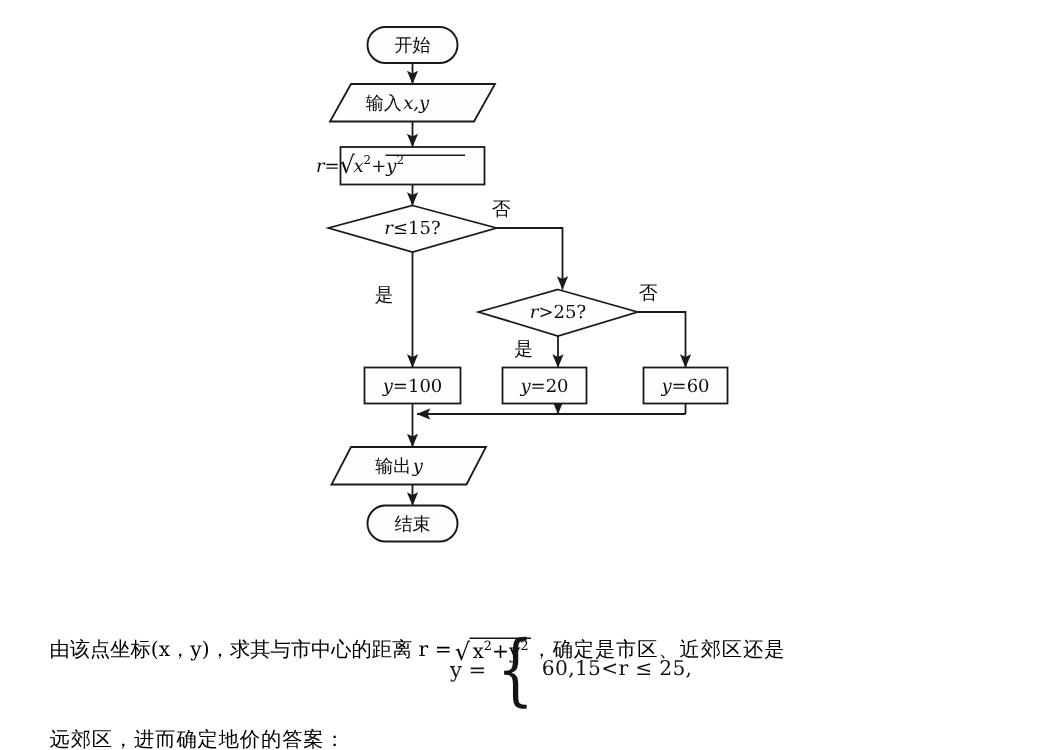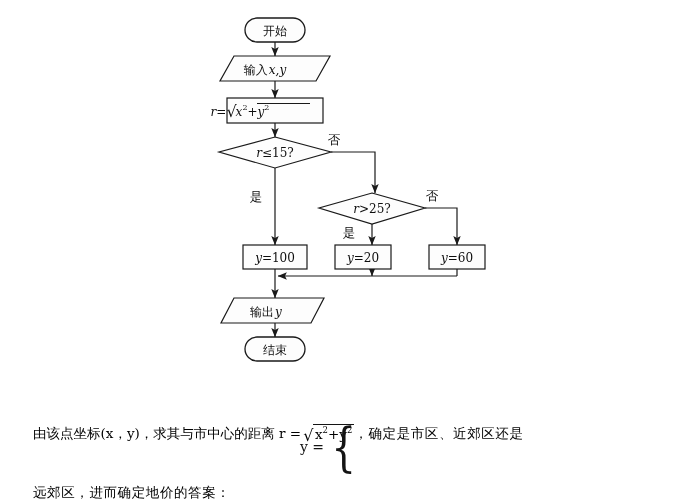--- a/index.html
+++ b/index.html
@@ -267,17 +267,18 @@
     </div>
 
     <div class="prose-line" id="line2">
       <span>远郊区，进而确定地价的答案：</span>
     </div>
 
     <div id="piecewise">
       <span id="pw-y">y =</span>
       <span class="brace">{</span>
       <div id="pw-cases">
+        <div class="pw-case">60,15&lt;r ≤ 25,</div>
       </div>
     </div>
 
   </div>
 </div>
 
 </body></html>

